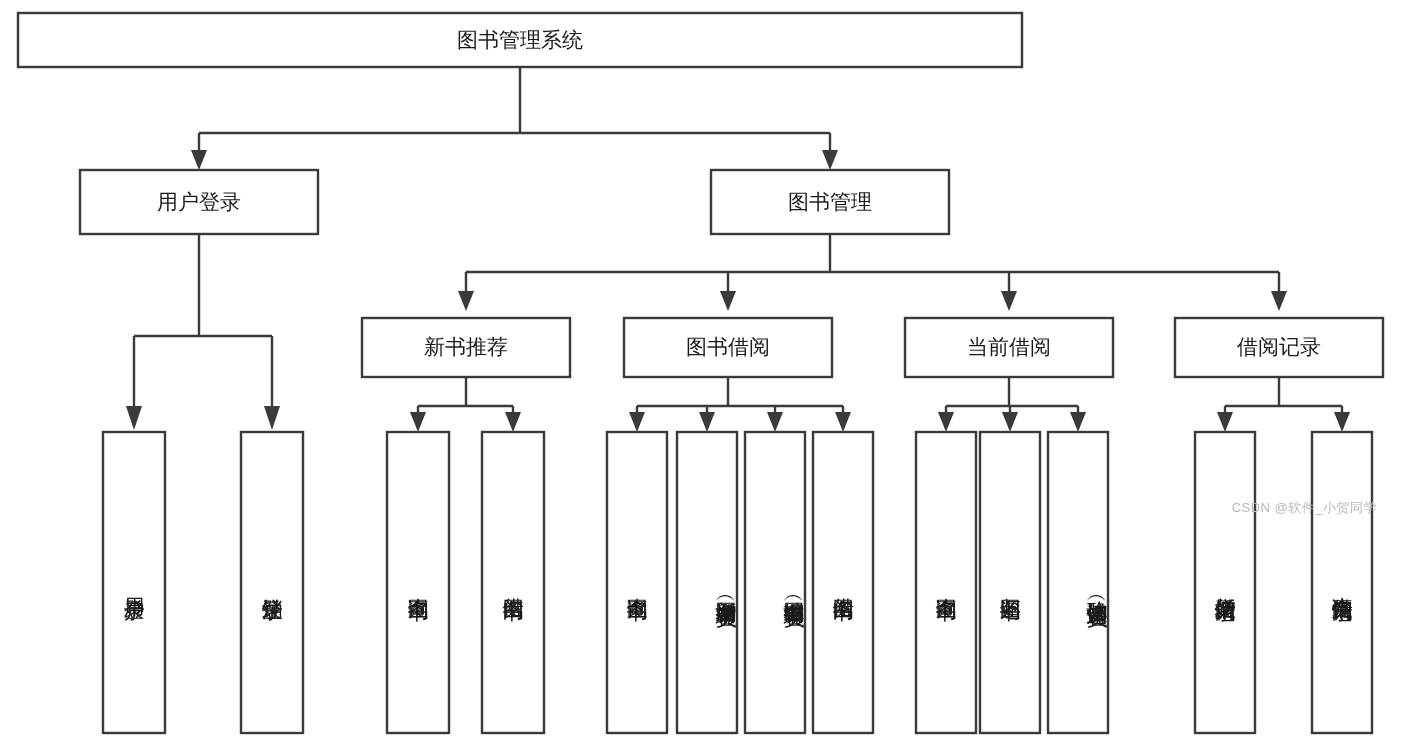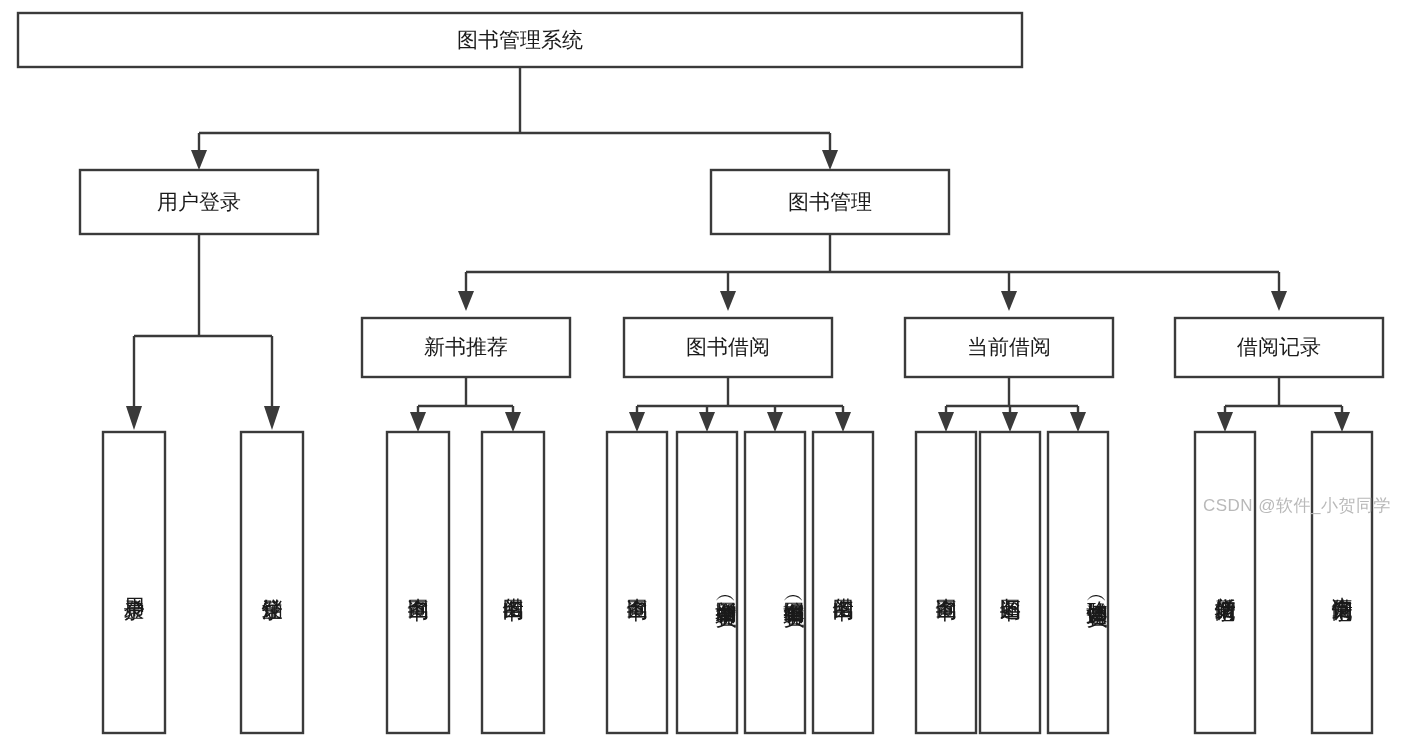--- a/index.html
+++ b/index.html
@@ -62,24 +62,24 @@
     letter-spacing: 1px;
     text-align: center;
     white-space: nowrap;
     display: flex;
     align-items: flex-start;
     justify-content: center;
     pointer-events: none;
   }
   .watermark {
     position: absolute;
-    right: 14px;
+    right: 28px;
     bottom: 8px;
     font-family: "Liberation Sans", "DejaVu Sans", sans-serif;
-    font-size: 17px;
+    font-size: 13px;
     color: #b9b9b9;
     white-space: nowrap;
     letter-spacing: 0.5px;
   }
 </style>
 </head>
 <body>
 
 <div id="diagram-root">
 

